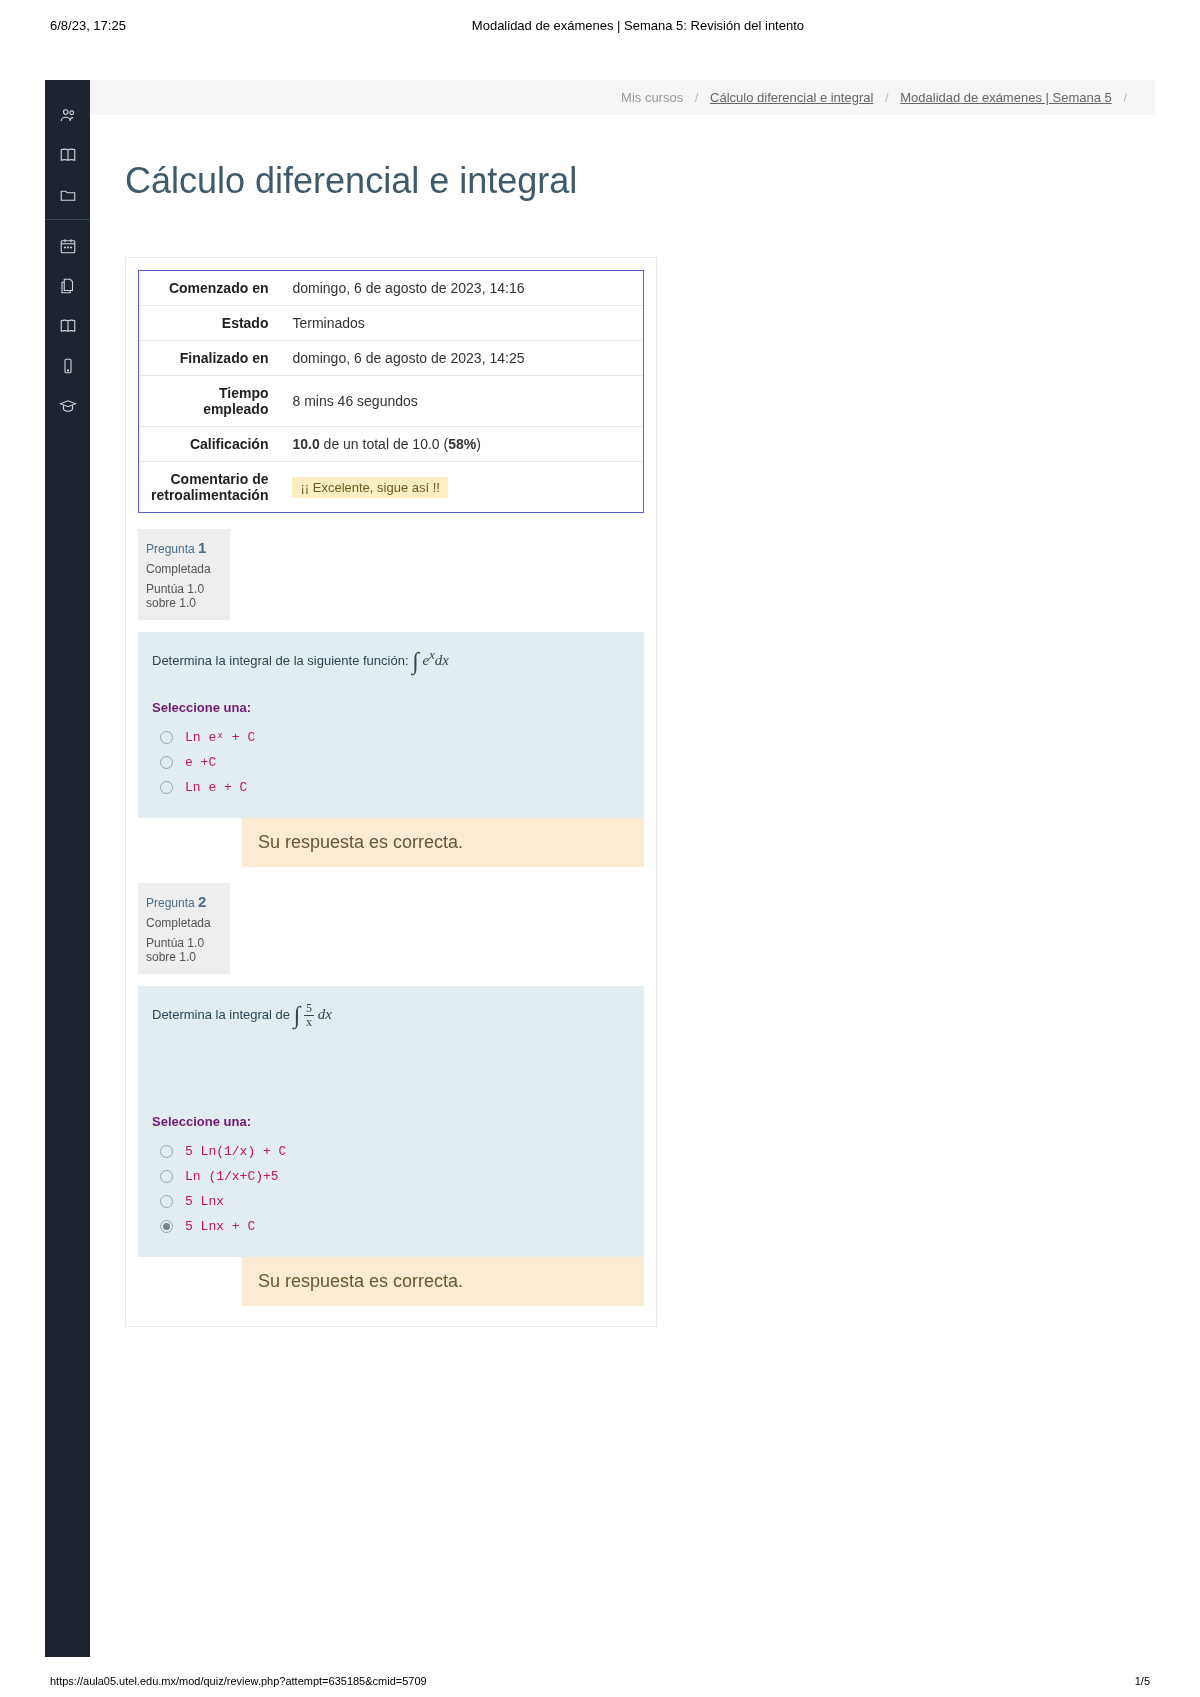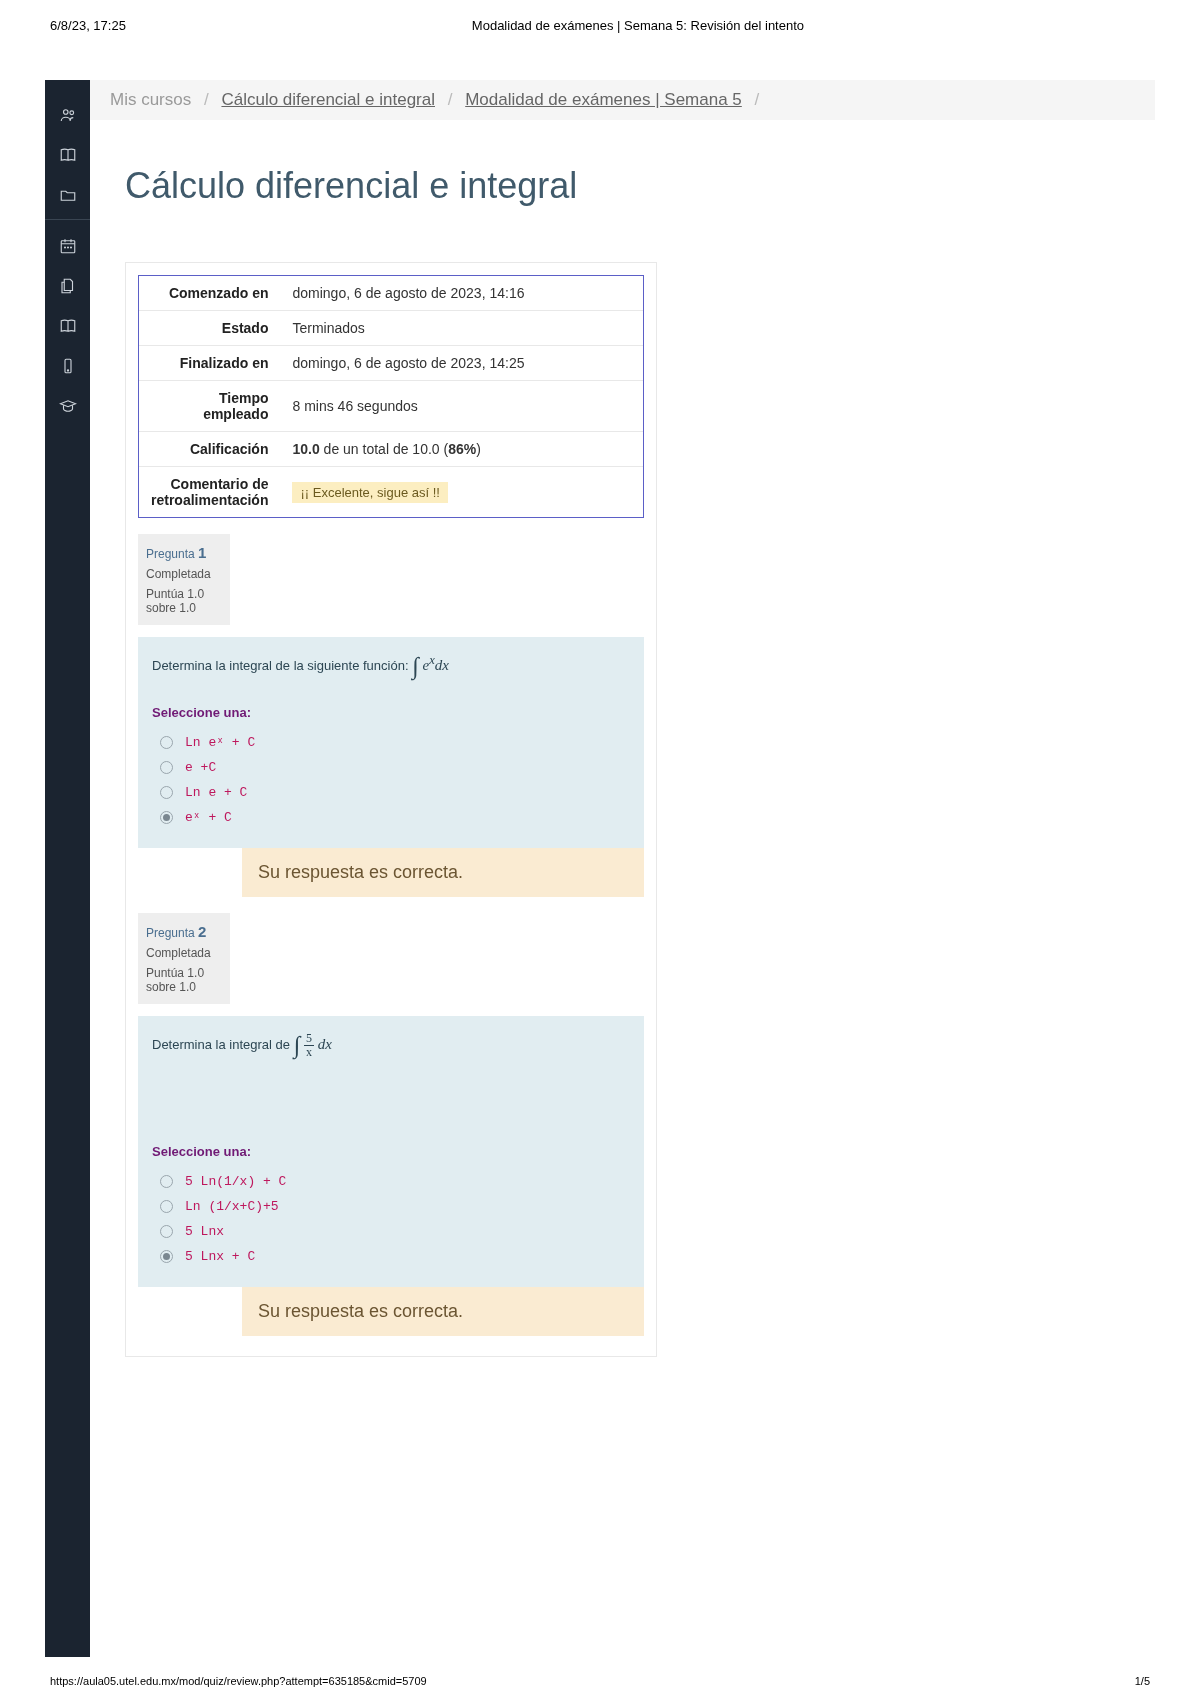--- a/index.html
+++ b/index.html
@@ -9,21 +9,21 @@
 .print-header .ph-center { text-align: center; }
 .print-footer { position: absolute; bottom: 10px; left: 0; right: 0; font-size: 11px; color: #000; padding: 0 50px; overflow: hidden; }
 .print-footer .pf-left { float: left; }
 .print-footer .pf-right { float: right; }
 .app { position: absolute; top: 80px; left: 45px; right: 45px; bottom: 40px; }
 .sidebar { position: absolute; left: 0; top: 0; bottom: 0; width: 45px; background: #1b2430; display: flex; flex-direction: column; align-items: center; padding-top: 15px; }
 .sidebar .side-icon { width: 45px; height: 40px; display: flex; align-items: center; justify-content: center; color: #cdd3da; cursor: pointer; }
 .sidebar svg { width: 18px; height: 18px; fill: none; stroke: #cdd3da; stroke-width: 1.5; }
 .sidebar .sep { width: 45px; height: 1px; background: #3a4552; margin: 4px 0 6px; }
 .main { position: absolute; left: 45px; right: 0; top: 0; bottom: 0; }
-.breadcrumb { background: #f5f5f5; padding: 10px 20px; font-size: 17px; color: #9a9a9a; }
+.breadcrumb { background: #f5f5f5; padding: 10px 20px; font-size: 13px; color: #9a9a9a; text-align: right; }
 .breadcrumb a { color: #666; text-decoration: underline; }
 .breadcrumb .bc-sep { margin: 0 8px; color: #bbb; }
 h1.page-title { font-weight: 400; font-size: 36px; color: #405a6b; margin: 45px 0 0 35px; }
 .content-box { margin: 55px 0 0 35px; width: 532px; border: 1px solid #e8e8e8; padding: 12px 0 20px; }
 .summary { margin: 0 12px; border: 1px solid #5b5fc7; }
 .summary table { width: 100%; border-collapse: collapse; }
 .summary td { padding: 9px 12px; font-size: 14px; vertical-align: middle; }
 .summary tr + tr td { border-top: 1px solid #e8e8e8; }
 .summary td.label { text-align: right; font-weight: 600; color: #222; width: 130px; }
 .summary td.value { color: #333; }
@@ -140,21 +140,21 @@
             <td class="label">Finalizado en</td>
             <td class="value">domingo, 6 de agosto de 2023, 14:25</td>
           </tr>
           <tr>
             <td class="label">Tiempo empleado</td>
             <td class="value">8 mins 46 segundos</td>
           </tr>
           <tr>
             <td class="label">Calificación</td>
             <td class="value">
-              <strong>10.0</strong><span> de un total de 10.0 (</span><strong>86%</strong><span>)</span>
+              <strong>10.0</strong><span> de un total de 10.0 (</span><strong>58%</strong><span>)</span>
             </td>
           </tr>
           <tr>
             <td class="label">Comentario de retroalimentación</td>
             <td class="value">
               <span class="feedback-badge">¡¡ Excelente, sigue así !!</span>
             </td>
           </tr>
         </tbody>
           </table>
@@ -177,26 +177,20 @@
                 <span class="radio"></span>
                 <span class="opt-label">Ln eˣ + C</span>
               </div>
             <div class="opt">
                 <span class="radio"></span>
                 <span class="opt-label">e +C</span>
               </div>
             <div class="opt">
                 <span class="radio"></span>
                 <span class="opt-label">Ln e + C</span>
-              </div>
-            <div class="opt">
-                <span class="radio sel">
-                  <span class="dot"></span>
-                </span>
-                <span class="opt-label">eˣ + C</span>
               </div>
           </div>
         </div>
       </div>
       <div class="feedback">Su respuesta es correcta.</div>
 
       <div class="qwrap">
         <div class="qinfo">
           <div><span class="qlabel">Pregunta </span><span class="qnum">2</span></div>
           <div class="qrow">Completada</div>

